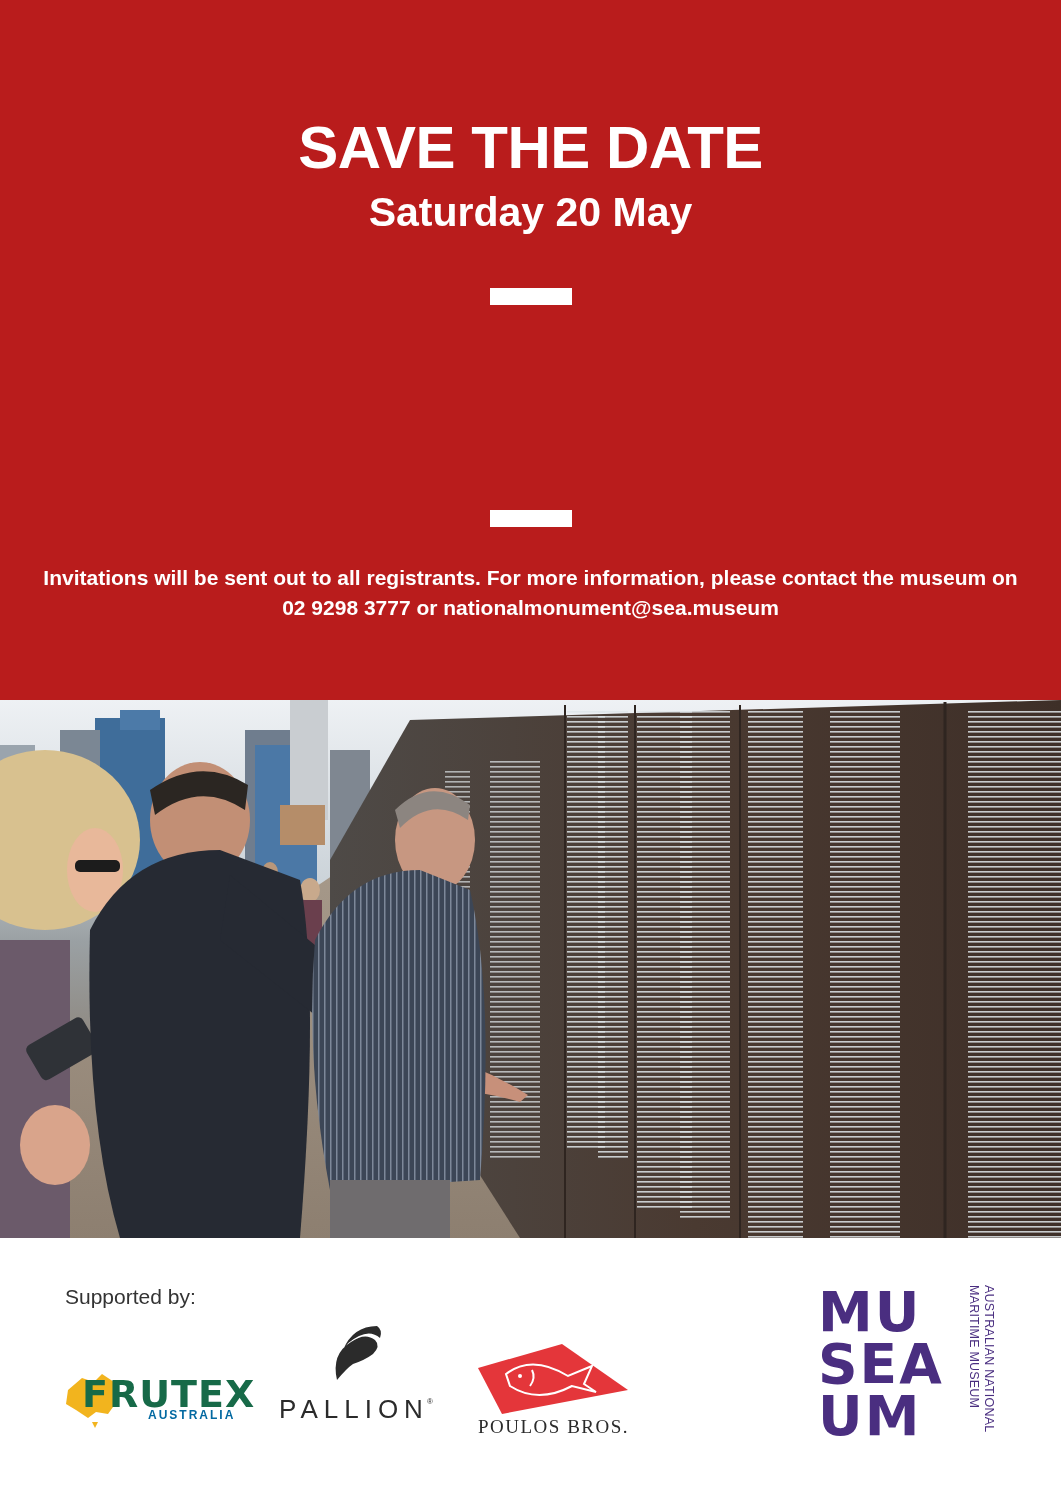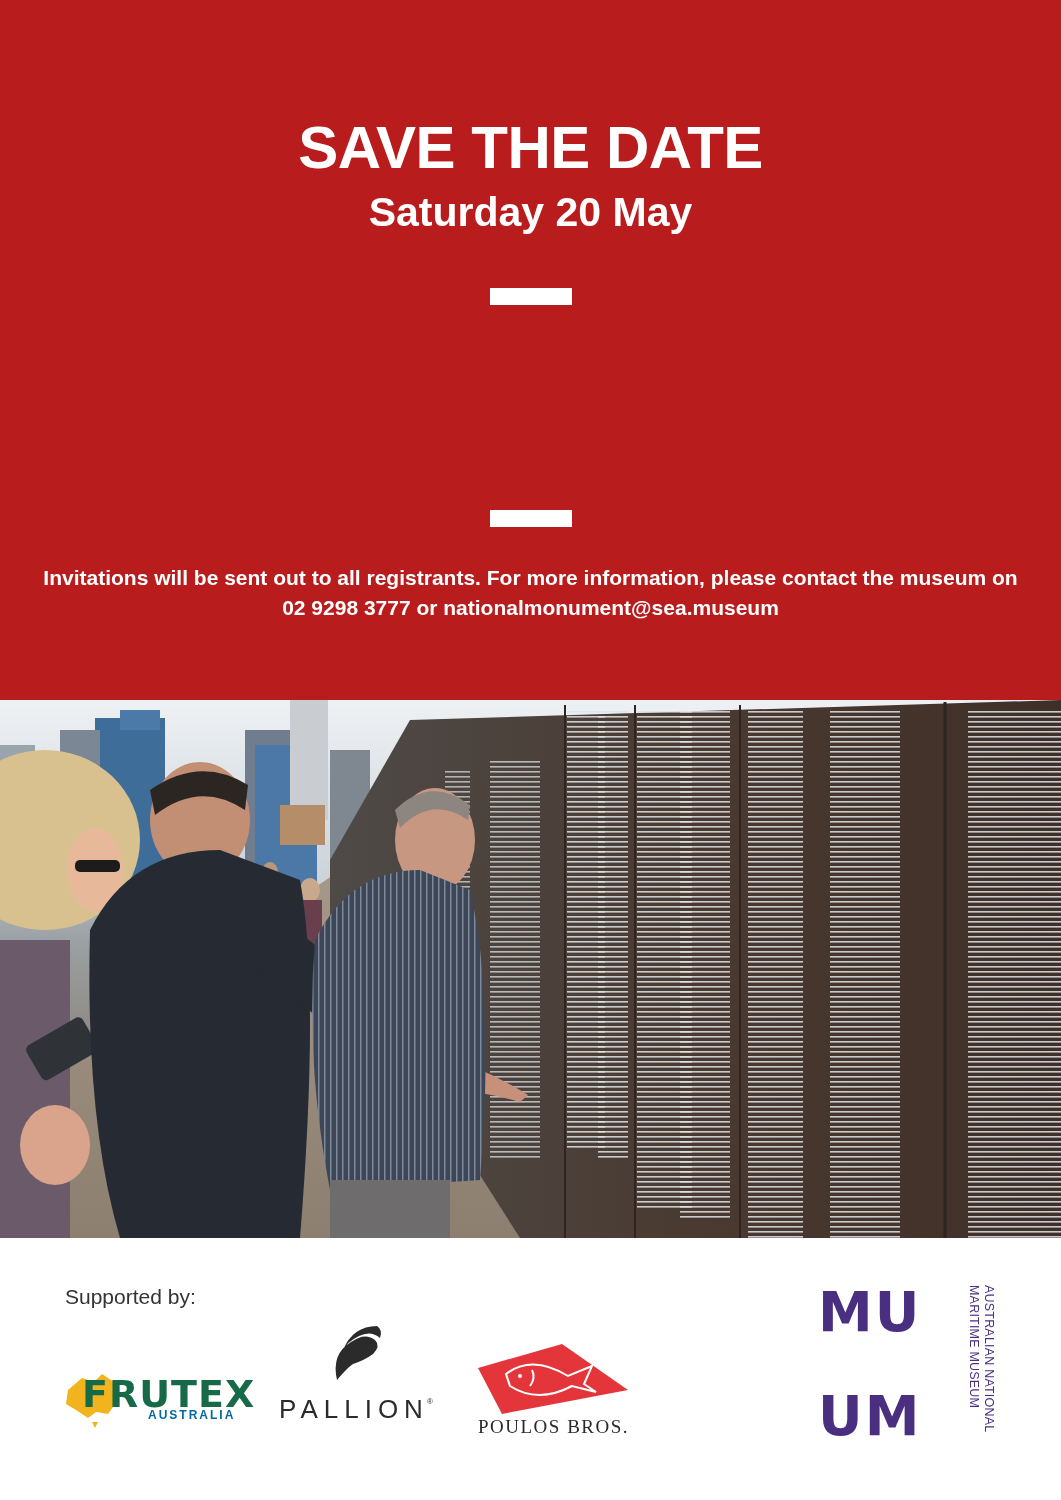--- a/index.html
+++ b/index.html
@@ -196,18 +196,19 @@
     <polygon points="6,28 90,4 156,50 30,74" fill="#e4363a"></polygon>
     <path d="M34 34 Q60 14 96 36 L120 26 L112 44 L124 52 L100 46 Q66 64 38 46 Z" fill="none" stroke="#ffffff" stroke-width="2"></path>
     <circle cx="48" cy="36" r="2" fill="#ffffff"></circle>
     <path d="M60 30 Q64 38 58 46" fill="none" stroke="#ffffff" stroke-width="2"></path>
   </svg>
   <span class="word">POULOS BROS.</span>
 </div>
 
 <div class="logo museum">
   <span class="row r1">MU</span>
+  <span class="row r2">SEA</span>
   <span class="row r3">UM</span>
   <div class="vtext">
     <span>AUSTRALIAN NATIONAL</span><br>
     <span>MARITIME MUSEUM</span>
   </div>
 </div>
 
 </body></html>

